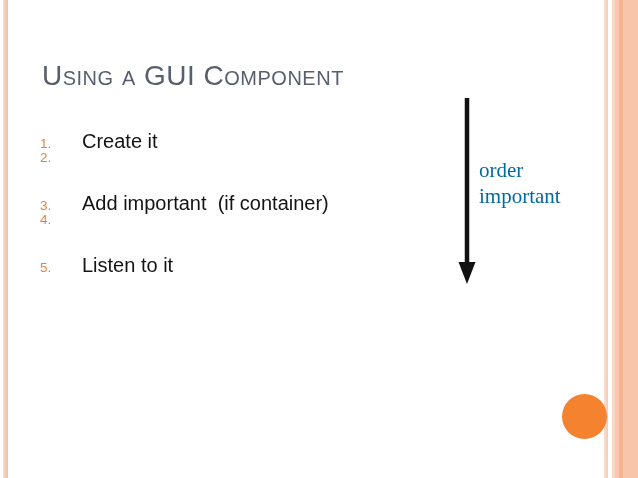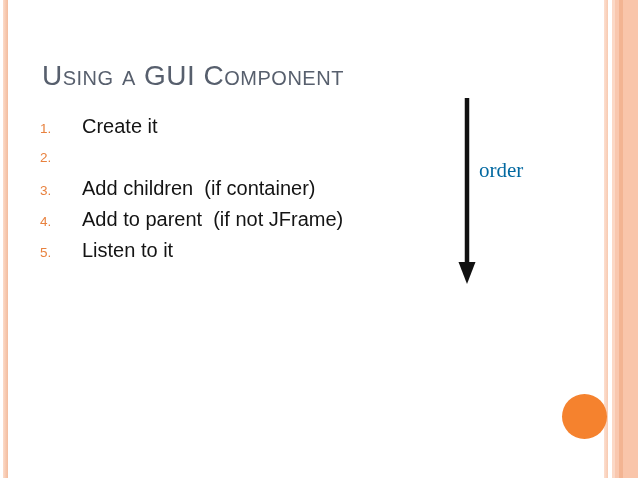--- a/index.html
+++ b/index.html
@@ -67,20 +67,21 @@
   .step-number {
     width: 42px;
     flex: 0 0 42px;
     font-size: 13.5px;
     color: #e8813e;
   }
   .step-text {
     font-size: 20px;
     color: #141414;
     white-space: pre-wrap;
+    margin-top: 15px;
   }
 
   
   .order-arrow {
     position: absolute;
     left: 455px; top: 98px;
     width: 26px; height: 188px;
   }
 
   
@@ -116,36 +117,36 @@
   <div class="gui-steps">
     <div class="step-row">
       <span class="step-number">1.</span>
       <span class="step-text">Create it</span>
     </div>
     <div class="step-row">
       <span class="step-number">2.</span>
     </div>
     <div class="step-row">
       <span class="step-number">3.</span>
-      <span class="step-text">Add children  (if container)</span>
+      <span class="step-text">Add important  (if container)</span>
     </div>
     <div class="step-row">
       <span class="step-number">4.</span>
-      <span class="step-text">Add to parent  (if not JFrame)</span>
     </div>
     <div class="step-row">
       <span class="step-number">5.</span>
       <span class="step-text">Listen to it</span>
     </div>
   </div>
 
   <svg class="order-arrow" viewBox="0 0 26 188" xmlns="http://www.w3.org/2000/svg" aria-hidden="true">
     <rect x="9.75" y="0" width="4.5" height="166" fill="#111111"></rect>
     <polygon points="3.5,164 20.5,164 12,186" fill="#111111"></polygon>
   </svg>
 
   <div class="order-note">
     <div>order</div>
+    <div>important</div>
   </div>
 
   <div class="page-circle"></div>
 
 </div>
 
 </body></html>

